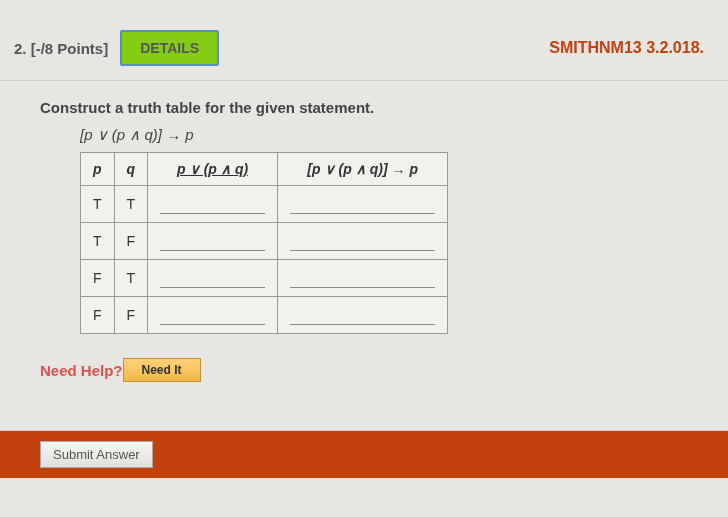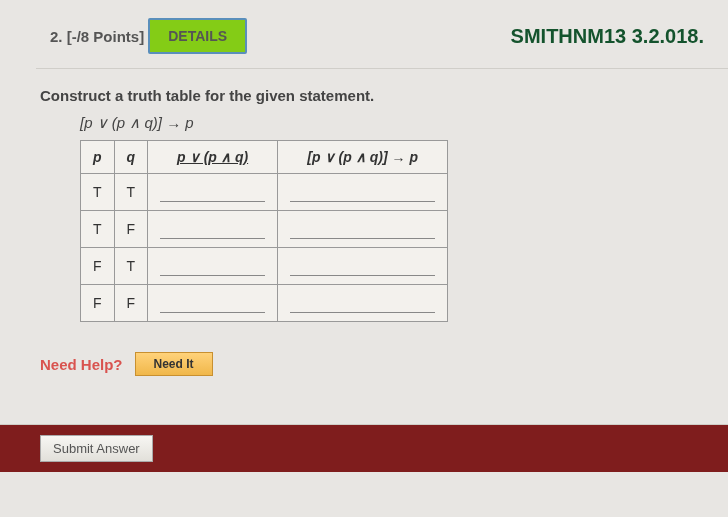--- a/index.html
+++ b/index.html
@@ -7,44 +7,43 @@
       font-family: Arial, Helvetica, sans-serif;
       background: #e8e6e3;
       width: 728px;
       height: 517px;
       padding: 0;
       color: #333;
     }
     .header-row {
       display: flex;
       align-items: center;
-      gap: 4px;
-      padding: 18px 14px 14px 14px;
+      gap: 12px;
+      padding: 30px 14px 14px 14px;
       border-bottom: 1px solid #d0cec9;
-      margin-left: 36px;
     }
     .points {
       font-weight: bold;
       color: #555;
       font-size: 15px;
     }
     .btn {
       padding: 8px 18px;
       font-size: 14px;
       font-weight: bold;
       border: 2px solid #5a8fbb;
       background: #84cc16;
       color: #555;
       cursor: pointer;
       border-radius: 2px;
     }
     .problem-id {
       font-weight: bold;
-      color: #14532d;
-      font-size: 20px;
+      color: #c2410c;
+      font-size: 16px;
       margin-left: auto;
       margin-right: 10px;
     }
     .content {
       padding: 18px 40px;
     }
     .prompt {
       color: #444;
       font-size: 15px;
       margin-bottom: 10px;
@@ -74,43 +73,42 @@
       background: #f3f1ed;
     }
     .wide-col { min-width: 130px; text-decoration: underline; }
     .wider-col { min-width: 170px; }
     .input-cell {
       border-bottom: 1px solid #888;
       height: 20px;
       width: 100%;
     }
     .need-help {
-      margin-top: 30px;
+      margin-top: 24px;
       margin-left: 0;
       display: flex;
       align-items: center;
-      gap: 12px;
     }
     .need-help-label {
       color: #d9534f;
       font-weight: bold;
       font-size: 15px;
     }
     .read-it {
       background: linear-gradient(#ffd27a, #f0b74a);
       border: 1px solid #c89030;
       padding: 4px 18px;
       font-size: 12px;
       font-weight: bold;
       color: #333;
       cursor: pointer;
     }
     .submit-wrap {
       margin-top: 30px;
-      background: #7f1d1d;
+      background: #c2410c;
       border-top: 1px solid #cfcdc7;
       padding: 10px 40px;
     }
     .submit-btn {
       background: linear-gradient(#f7f6f3, #e2e0da);
       border: 1px solid #aaa;
       padding: 5px 12px;
       font-size: 13px;
       color: #555;
       cursor: pointer;

